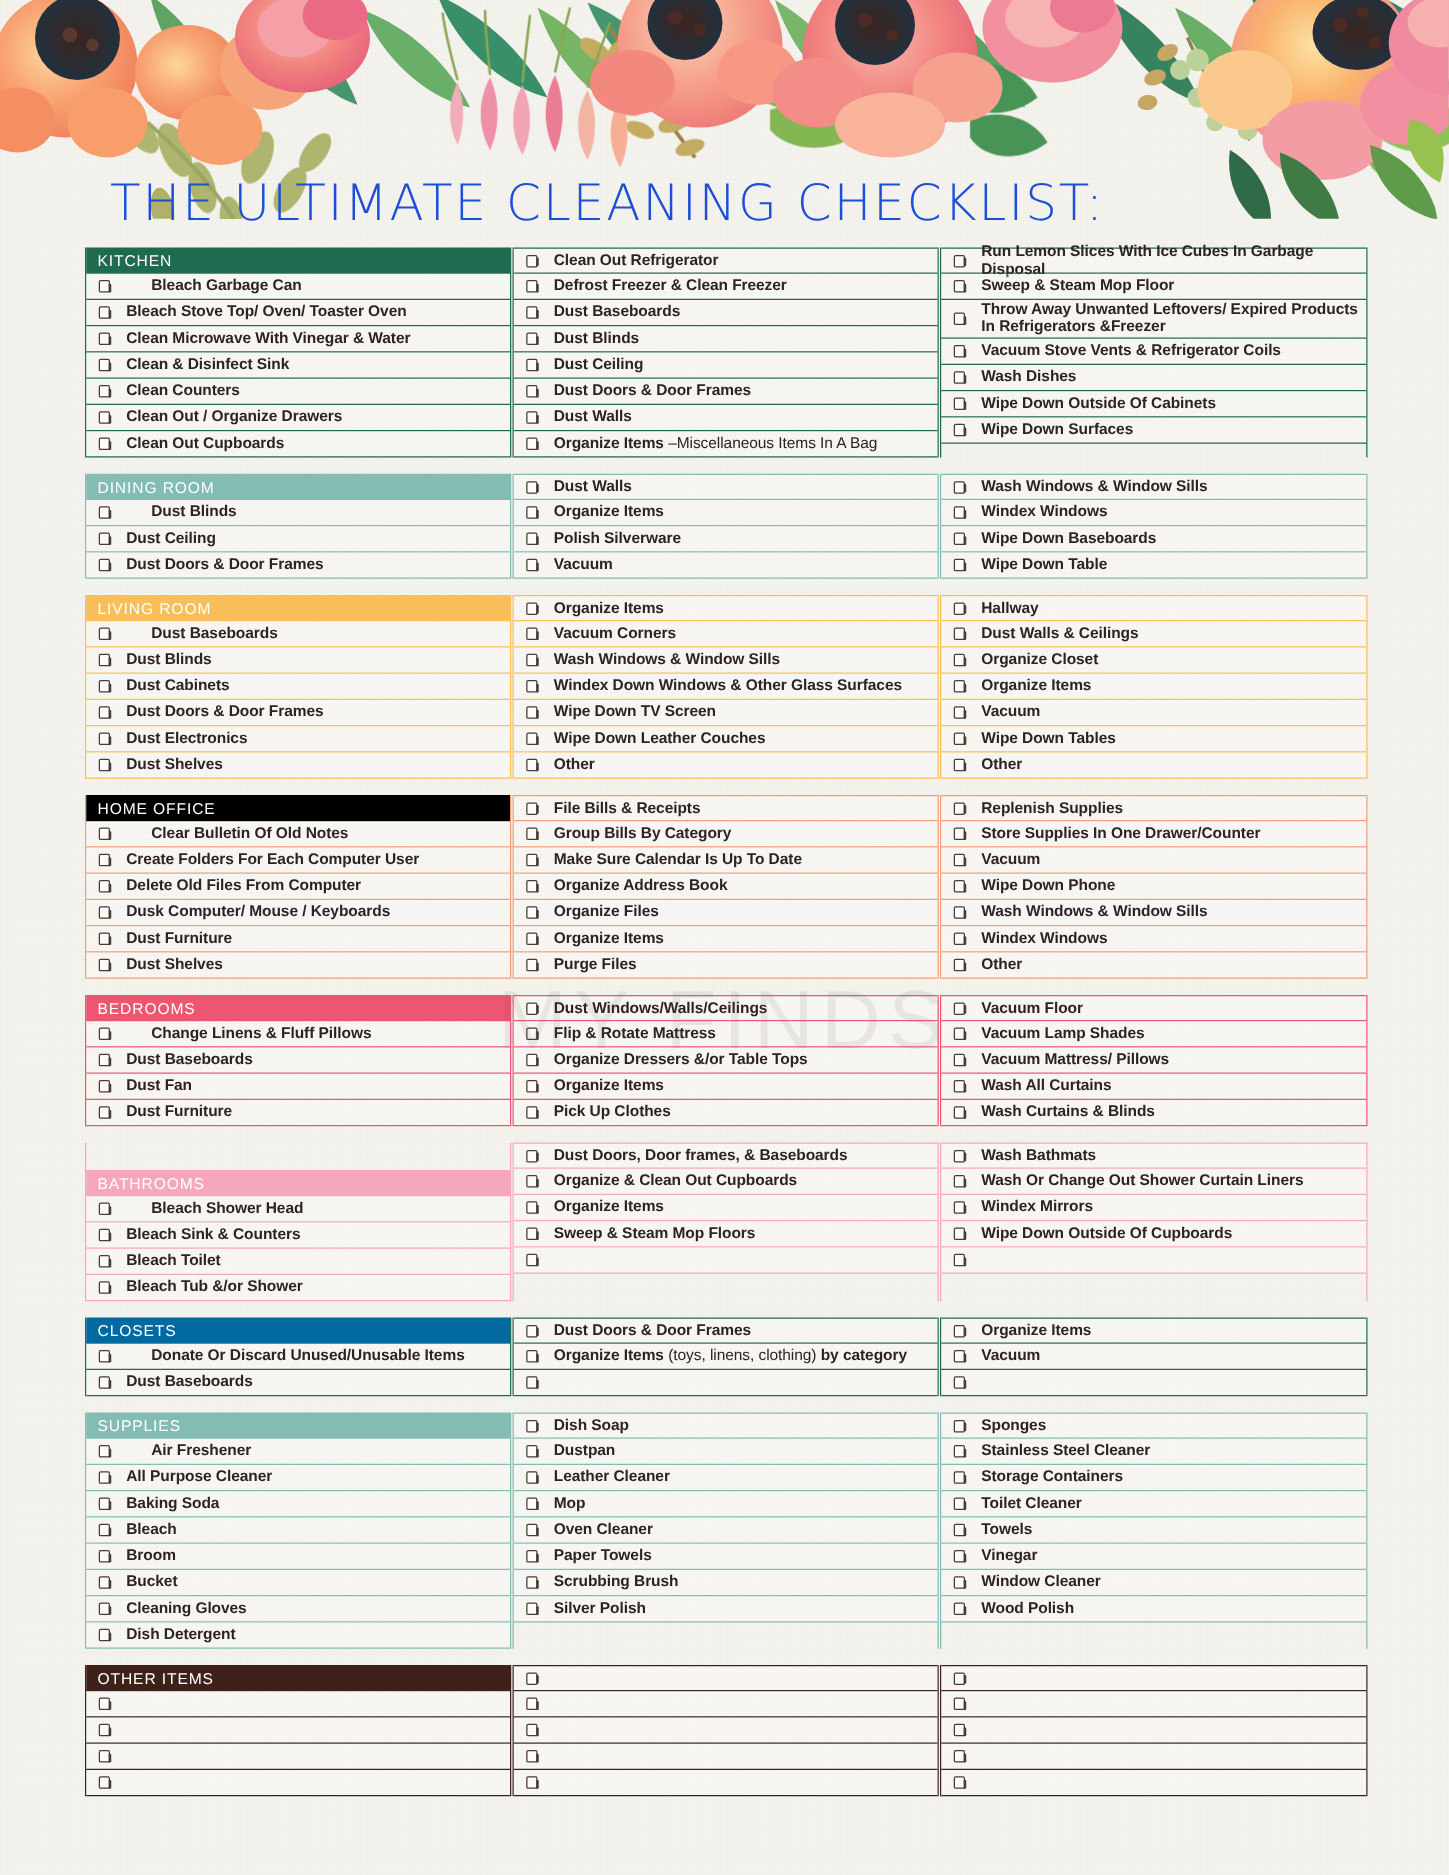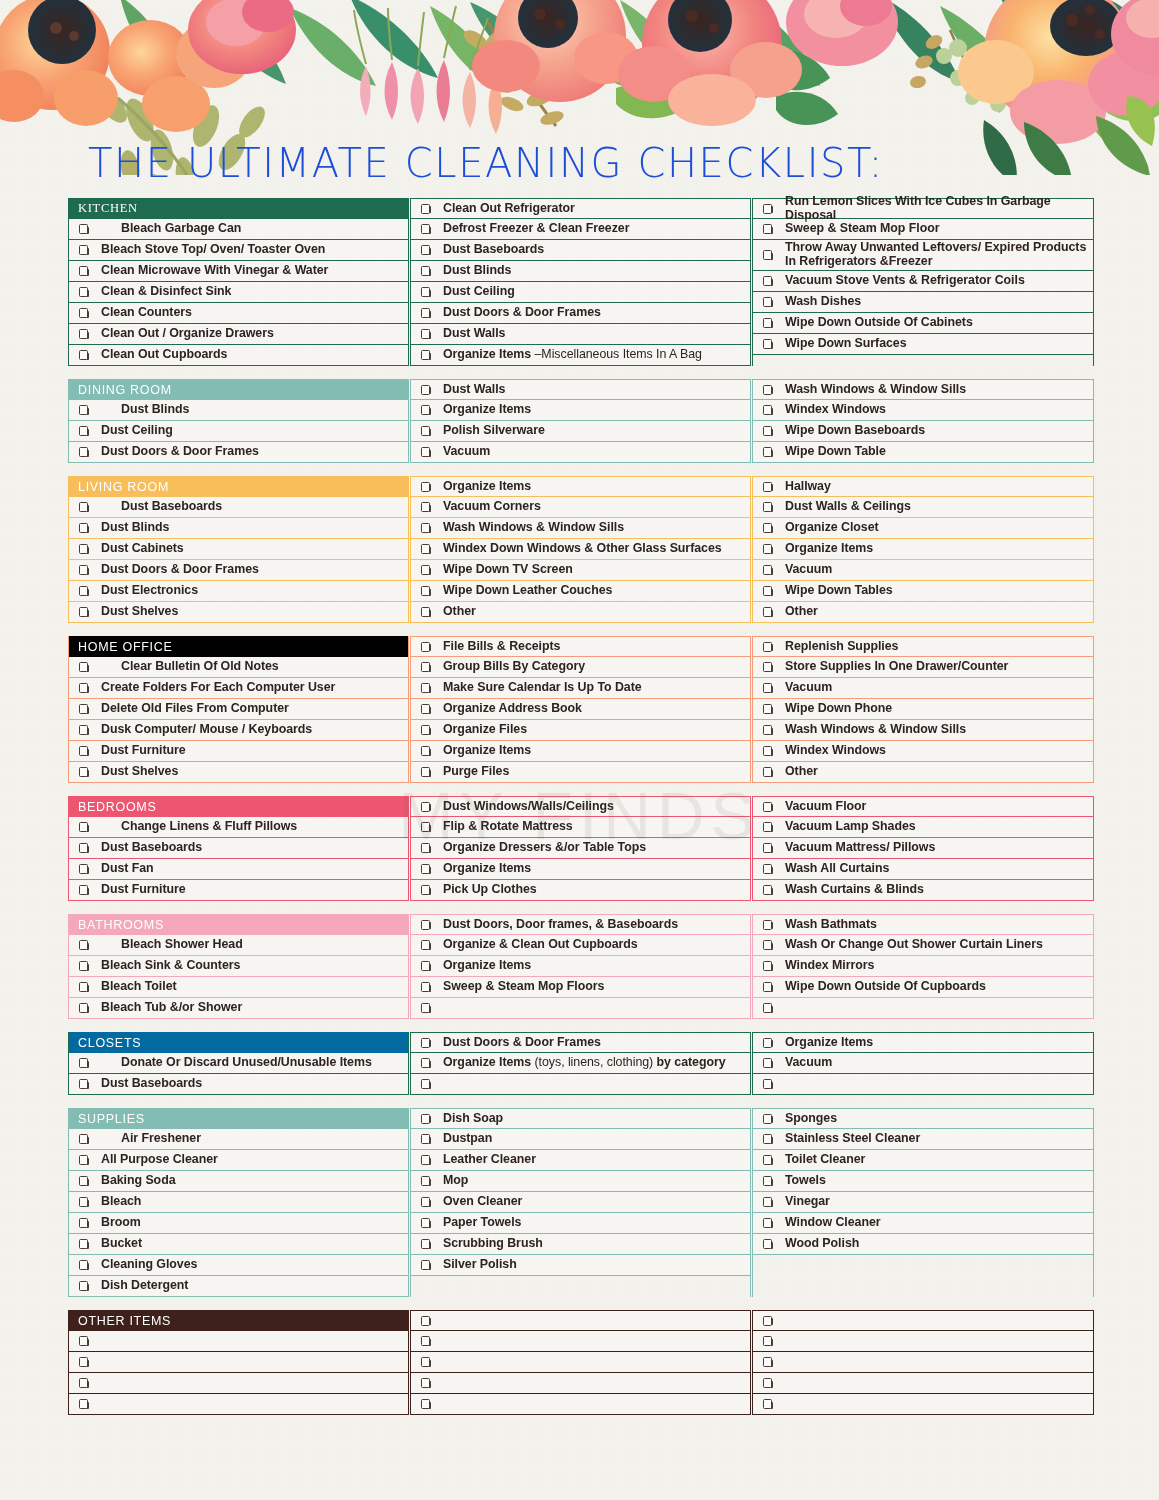--- a/index.html
+++ b/index.html
@@ -375,21 +375,21 @@
   <span class="small">MY FINDS</span>
 </div>
 
 <div class="title-wrap">
   <div class="title">THE ULTIMATE CLEANING CHECKLIST:</div>
 </div>
 
 <div class="sheet" id="sheet">
     <div class="section">
       <div class="col bordered" style="--ln: #1e6b4f;">
-        <div class="hdr" style="background: rgb(30, 107, 79); font-family: Liberation Serif, serif;">KITCHEN</div>
+        <div class="hdr" style="background: rgb(30, 107, 79);">KITCHEN</div>
         <div class="row">
           <span class="cb"></span>
           <span class="lbl">Bleach Garbage Can</span>
         </div>
         <div class="row">
           <span class="cb"></span>
           <span class="lbl">Bleach Stove Top/ Oven/ Toaster Oven</span>
         </div>
         <div class="row">
           <span class="cb"></span>
@@ -768,21 +768,21 @@
           <span class="lbl">Wash All Curtains</span>
         </div>
         <div class="row">
           <span class="cb"></span>
           <span class="lbl">Wash Curtains &amp; Blinds</span>
         </div>
       </div>
     </div>
     <div class="section">
       <div class="col bordered" style="--ln: #f5a8bc;">
-        <div class="hdr" style="background: rgb(245, 168, 188);">BATHROOMS</div>
+        <div class="hdr" style="background: rgb(245, 168, 188); margin-top: 22px;">BATHROOMS</div>
         <div class="row">
           <span class="cb"></span>
           <span class="lbl">Bleach Shower Head</span>
         </div>
         <div class="row">
           <span class="cb"></span>
           <span class="lbl">Bleach Sink &amp; Counters</span>
         </div>
         <div class="row">
           <span class="cb"></span>
@@ -953,20 +953,24 @@
         <div class="row">
           <span class="cb"></span>
           <span class="lbl">Sponges</span>
         </div>
         <div class="row">
           <span class="cb"></span>
           <span class="lbl">Stainless Steel Cleaner</span>
         </div>
         <div class="row">
           <span class="cb"></span>
+          <span class="lbl">Storage Containers</span>
+        </div>
+        <div class="row">
+          <span class="cb"></span>
           <span class="lbl">Toilet Cleaner</span>
         </div>
         <div class="row">
           <span class="cb"></span>
           <span class="lbl">Towels</span>
         </div>
         <div class="row">
           <span class="cb"></span>
           <span class="lbl">Vinegar</span>
         </div>

